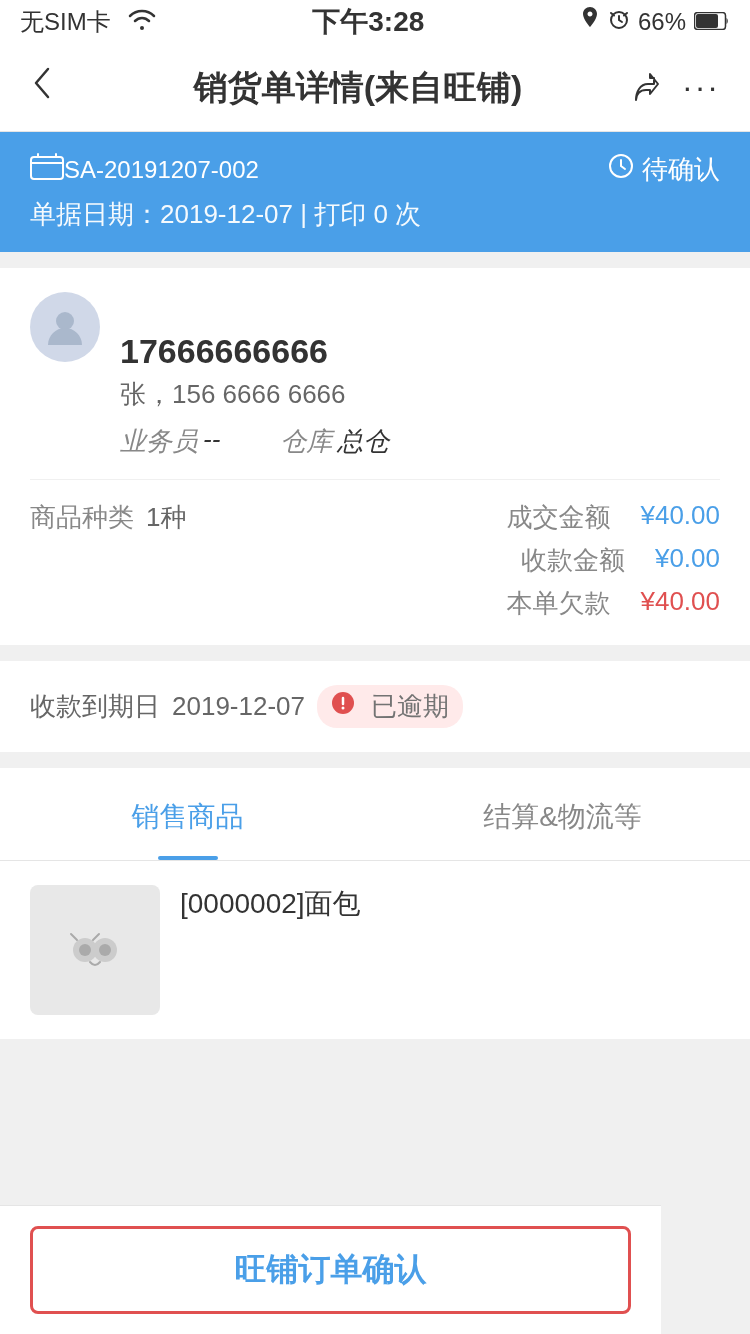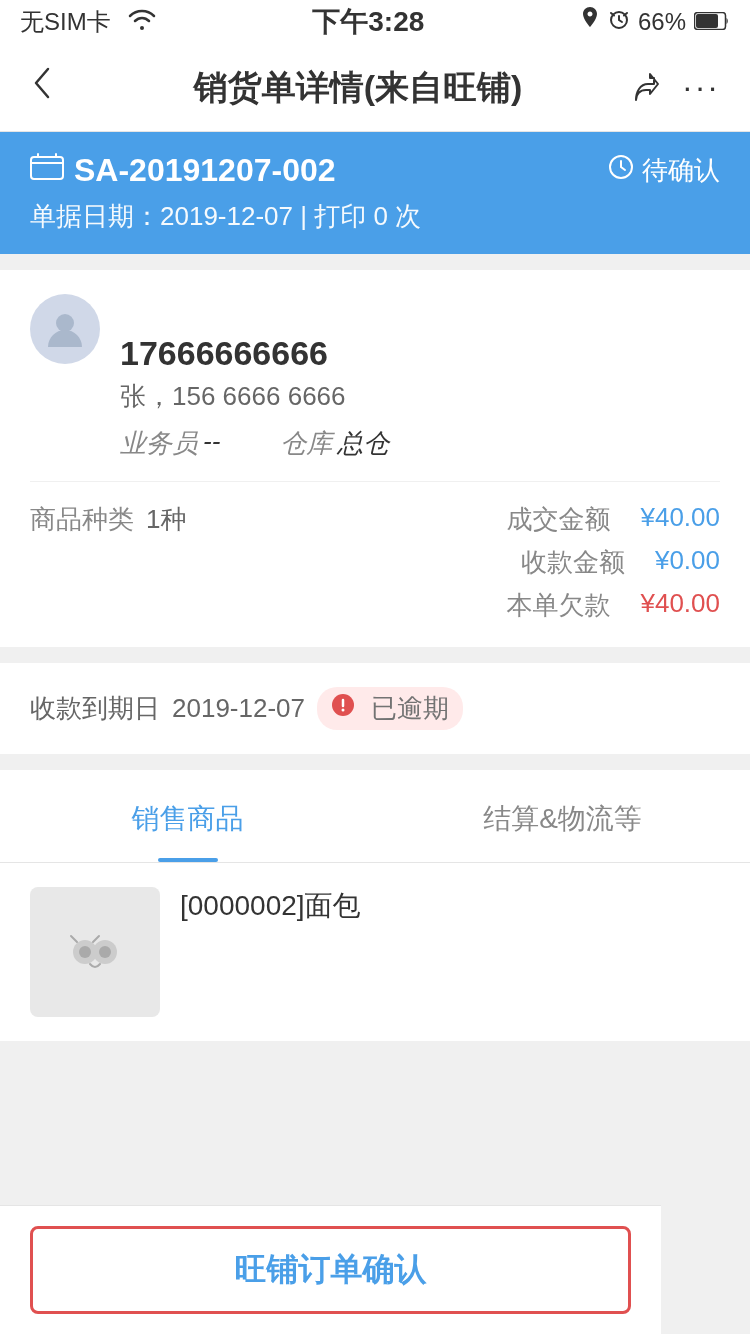--- a/index.html
+++ b/index.html
@@ -64,25 +64,24 @@
       padding: 20px 30px;
       color: #fff;
     }
     .blue-header-top {
       display: flex;
       justify-content: space-between;
       align-items: center;
       margin-bottom: 10px;
     }
     .order-id {
-      font-size: 32px;
-      font-weight: 700;
-      display: flex;
-      align-items: center;
-      gap: 10px;
+      font-size: 24px;
+      font-weight: 400;
+      display: flex;
+      align-items: center;
     }
     .order-status {
       display: flex;
       align-items: center;
       gap: 8px;
       font-size: 26px;
     }
     .order-date {
       font-size: 26px;
       opacity: 0.95;

